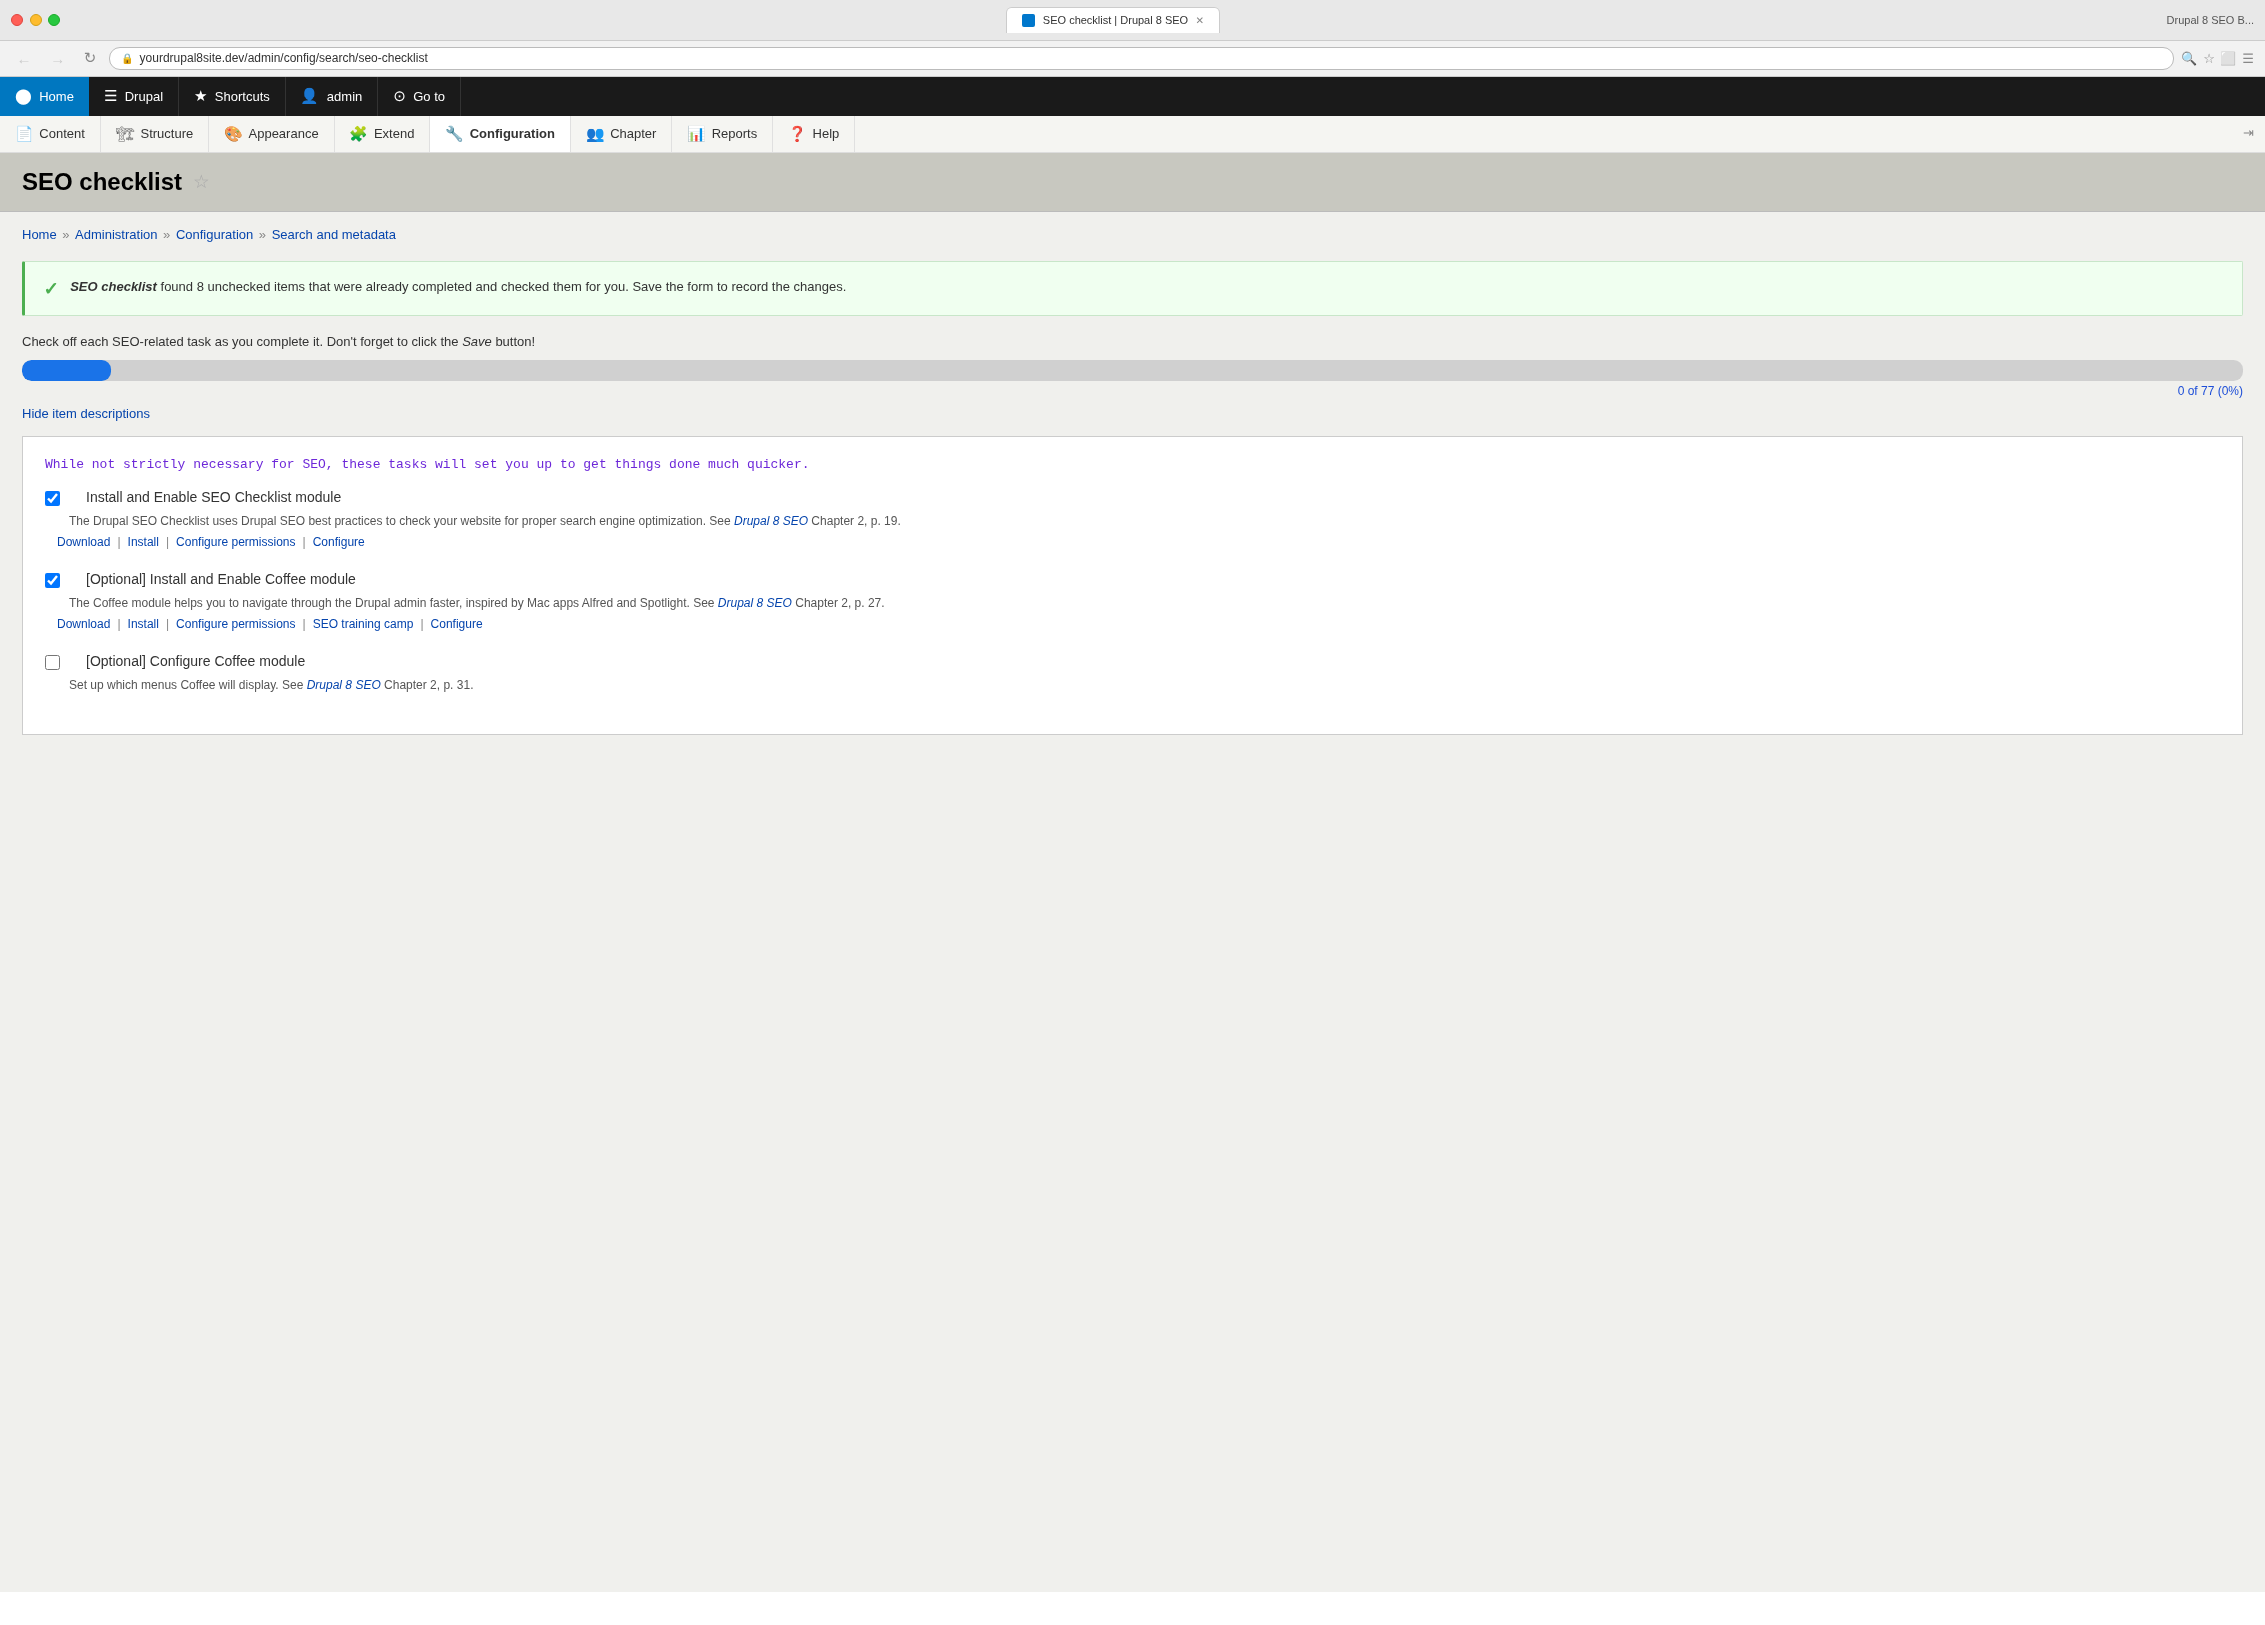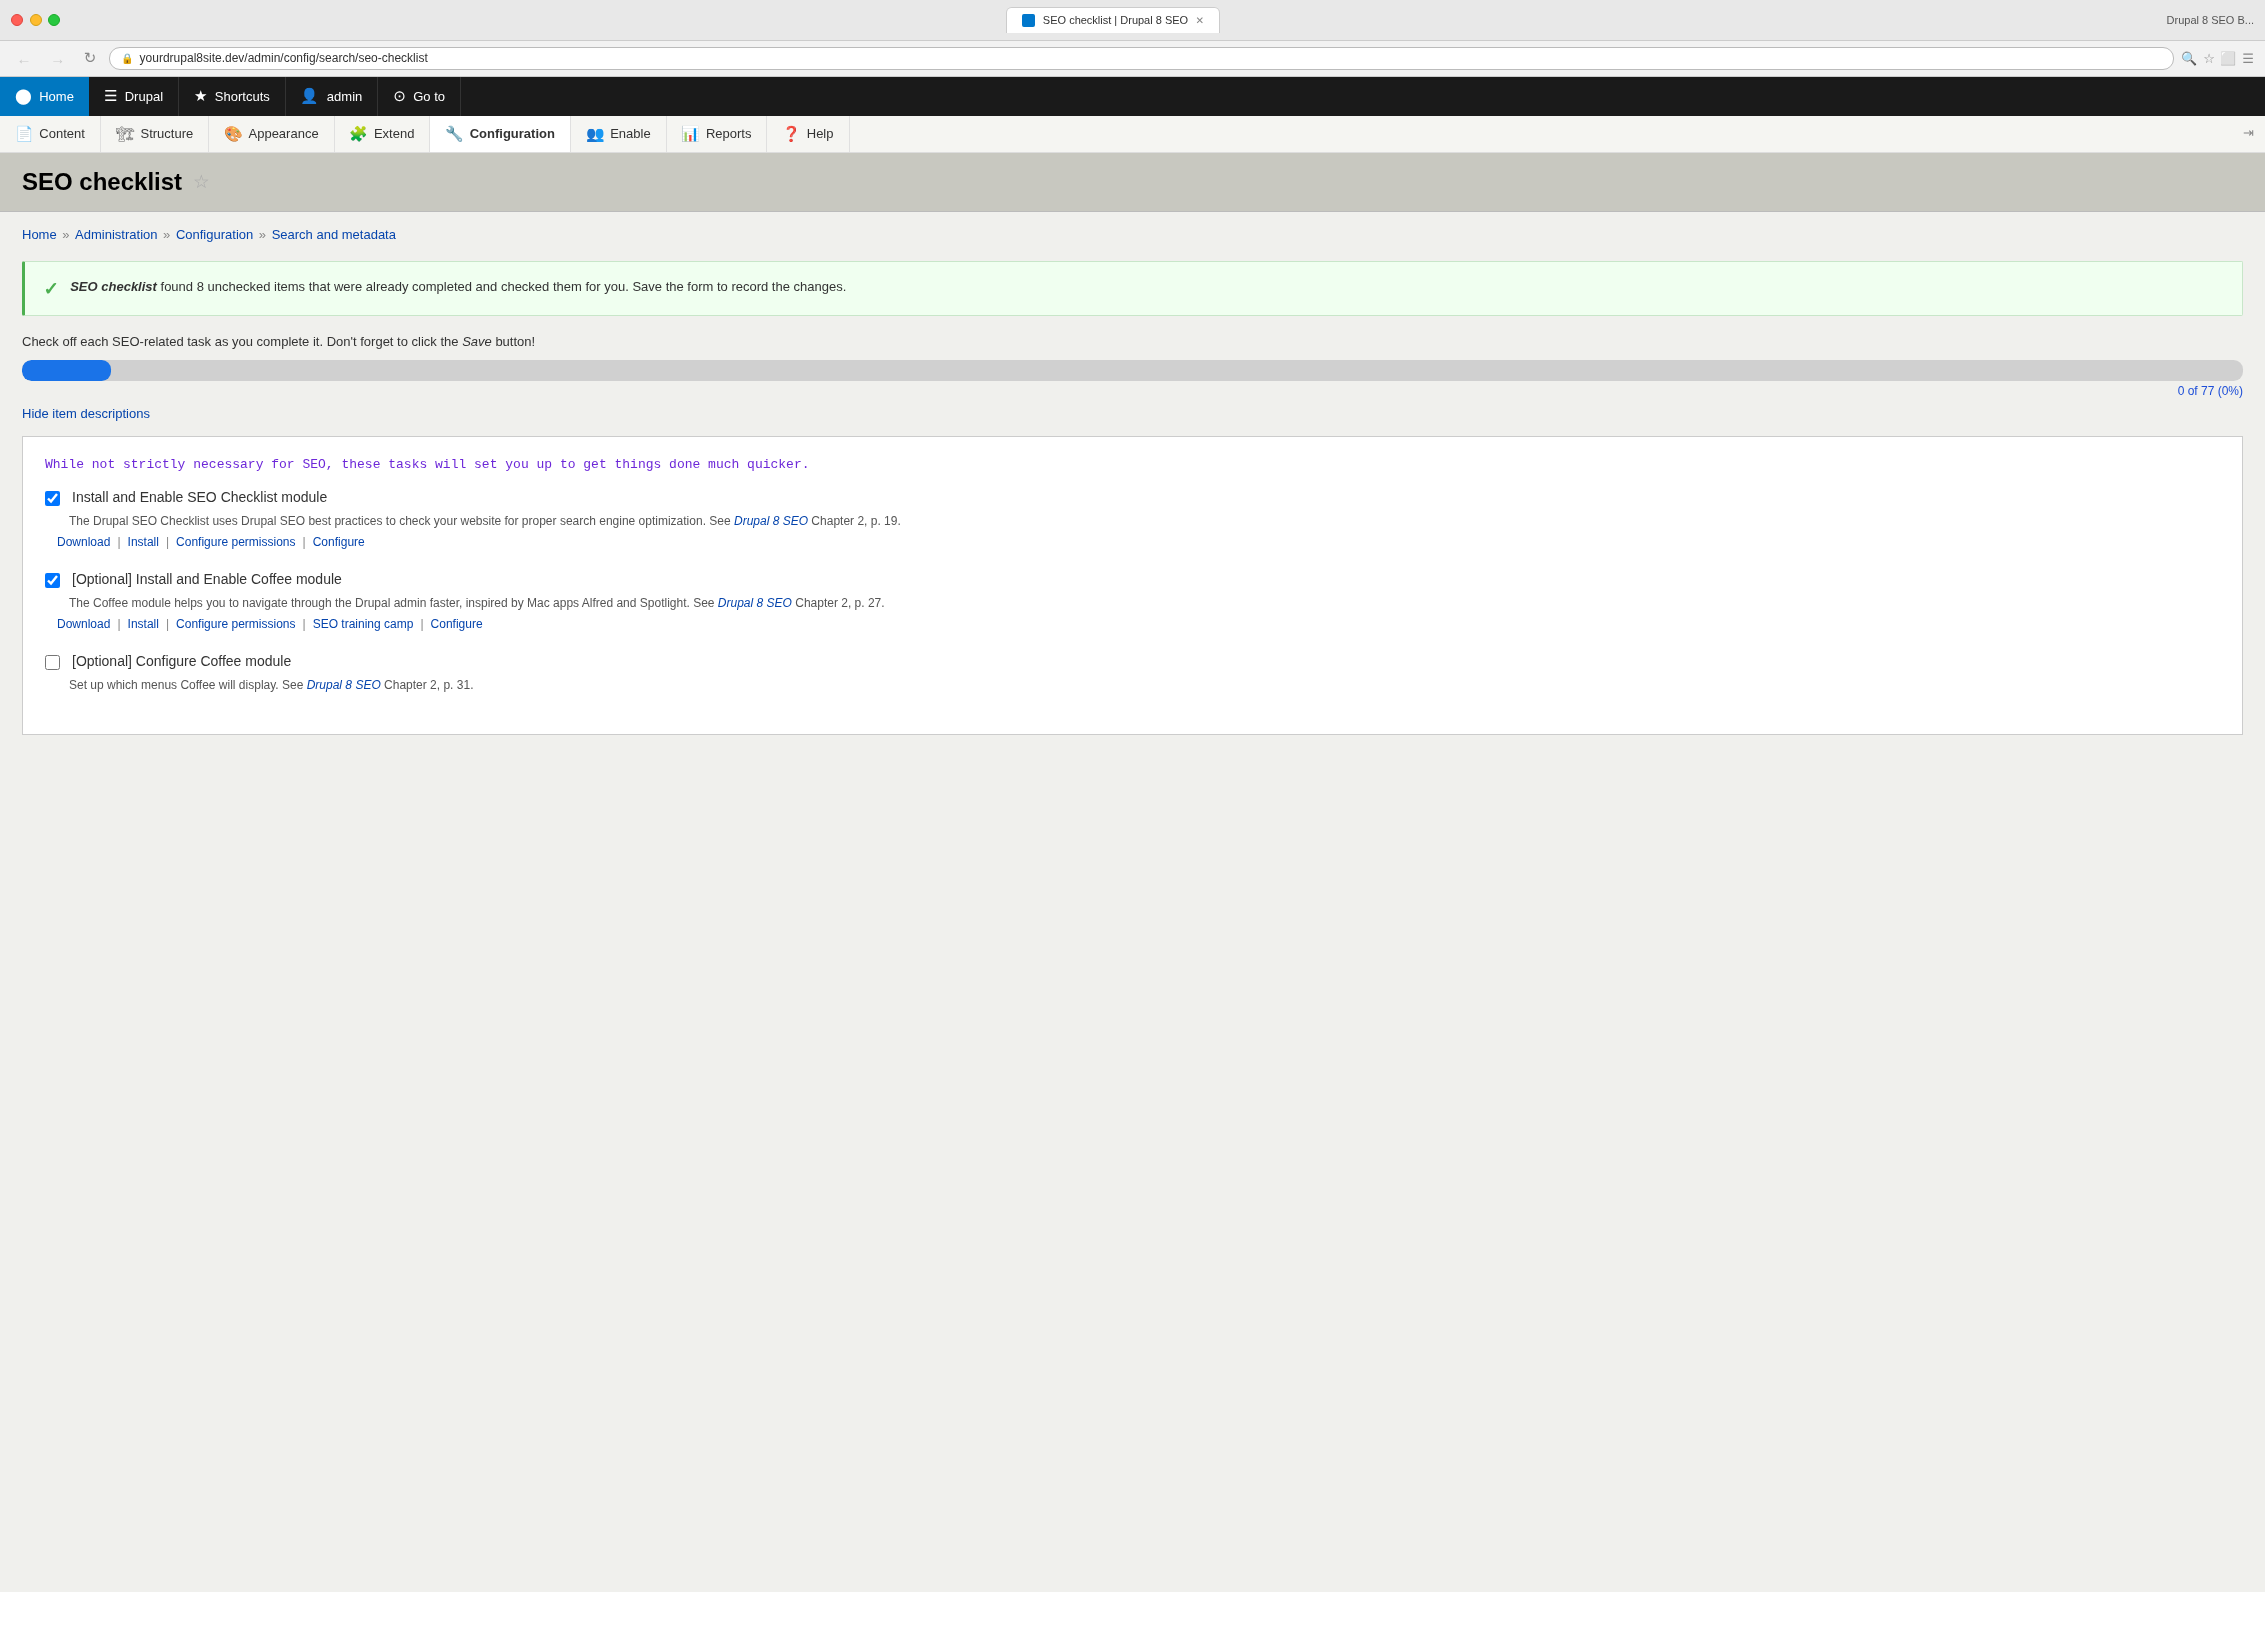--- a/index.html
+++ b/index.html
@@ -277,21 +277,21 @@
       margin-bottom: 13px;
       line-height: 1.6;
       font-family: Liberation Mono, monospace;
     }
     .checklist-item {
       margin-bottom: 22px;
     }
     .checklist-item-header {
       display: flex;
       align-items: flex-start;
-      gap: 12px;
+      gap: 26px;
       margin-bottom: 5.6px;
     }
     .checklist-item-header input[type="checkbox"] {
       width: 15px;
       height: 15px;
       margin-top: 1.9px;
       cursor: pointer;
       flex-shrink: 0;
     }
     .checklist-item-title {
@@ -396,21 +396,21 @@
   <div class="secondary-nav-item">
     <span class="secondary-nav-icon">🧩</span>
     <span>Extend</span>
   </div>
   <div class="secondary-nav-item active">
     <span class="secondary-nav-icon">🔧</span>
     <span>Configuration</span>
   </div>
   <div class="secondary-nav-item">
     <span class="secondary-nav-icon">👥</span>
-    <span>Enable</span>
+    <span>Chapter</span>
   </div>
   <div class="secondary-nav-item">
     <span class="secondary-nav-icon">📊</span>
     <span>Reports</span>
   </div>
   <div class="secondary-nav-item">
     <span class="secondary-nav-icon">❓</span>
     <span>Help</span>
   </div>
   <div class="nav-expand">⇥</div>

